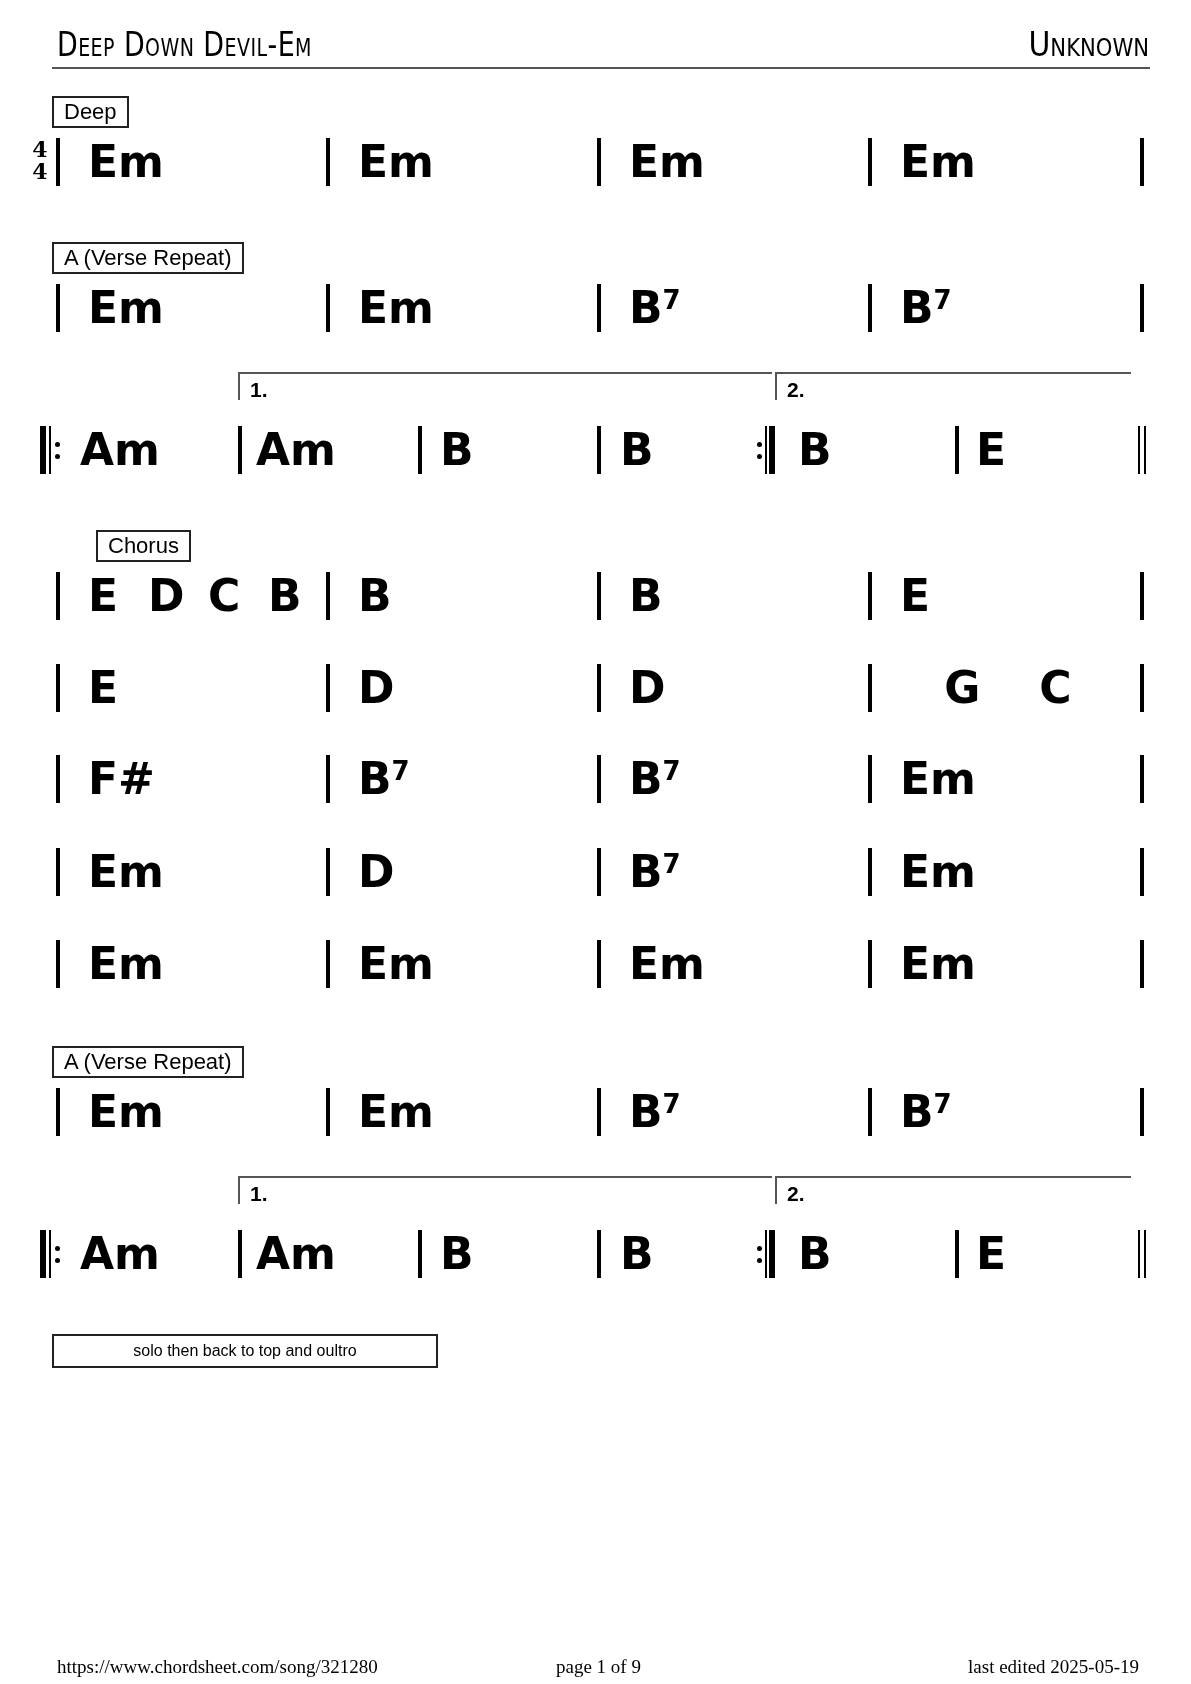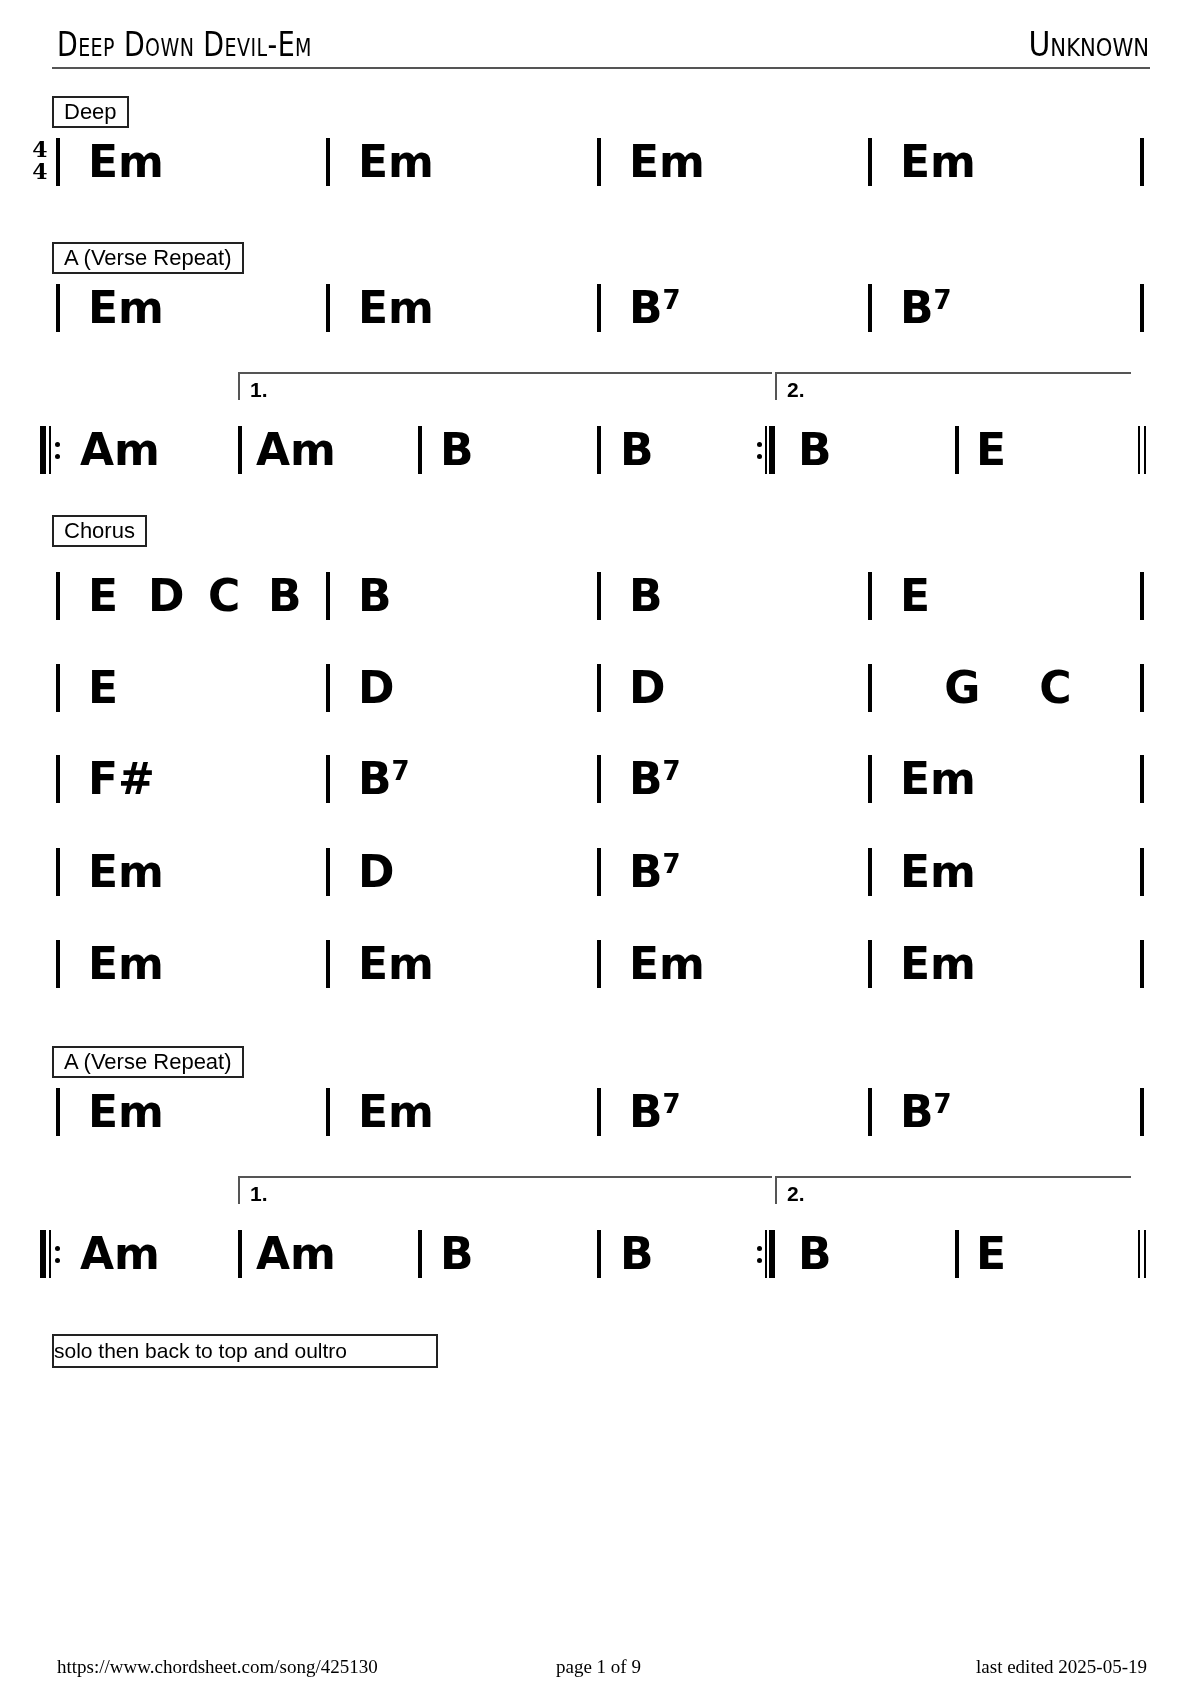--- a/index.html
+++ b/index.html
@@ -25,26 +25,26 @@
   .rep-open .dot1, .rep-open .dot2, .rep-close .dot1, .rep-close .dot2 { position:absolute; width:5px; height:5px; background:#000; border-radius:50%; }
   .rep-open .dot1 { left:15px; top:16px; } .rep-open .dot2 { left:15px; top:28px; }
   .rep-close { position:absolute; top:0; width:24px; height:48px; }
   .rep-close .dot1 { left:0; top:16px; } .rep-close .dot2 { left:0; top:28px; }
   .rep-close .thin { position:absolute; left:8px; top:0; width:2px; height:48px; background:#000; }
   .rep-close .thick { position:absolute; left:12px; top:0; width:6px; height:48px; background:#000; }
   .final { position:absolute; top:0; width:10px; height:48px; }
   .final .a { position:absolute; left:0; top:0; width:2px; height:48px; background:#000; }
   .final .b { position:absolute; left:6px; top:0; width:2px; height:48px; background:#000; }
 
-  .note-box { position:absolute; left:52px; top:1334px; width:382px; height:30px; border:2px solid #222; font-family:"Liberation Sans", sans-serif; font-size:21px; line-height:30px; }
+  .note-box { position:absolute; left:52px; top:1334px; width:382px; height:30px; border:2px solid #222; font-family:"Liberation Sans", sans-serif; font-size:16px; line-height:30px; text-align:center; }
 
   .footer { position:absolute; top:1656px; left:0; width:1191px; font-family:"Liberation Serif", serif; font-size:19px; }
   .footer .url { position:absolute; left:57px; }
   .footer .page { position:absolute; left:556px; }
-  .footer .edited { position:absolute; right:44px; }
+  .footer .edited { position:absolute; right:52px; }
 </style>
 </head>
 <body>
 
 <div class="header">
   <div class="title">Deep Down Devil-Em</div>
   <div class="author">Unknown</div>
 </div>
 <div class="header-rule"></div>
 
@@ -104,21 +104,21 @@
       <div class="chord" style="left: 620px;">B</div>
       <div class="chord" style="left: 798px;">B</div>
       <div class="chord" style="left: 976px;">E</div>
     </div>
     <div class="ending" style="left: 238px; top: 372px; width: 532px;">
       <span>1.</span>
     </div>
     <div class="ending" style="left: 775px; top: 372px; width: 354px;">
       <span>2.</span>
     </div>
-    <div class="section-label" style="top: 515px;">Chorus</div>
+    <div class="section-label" style="top: 530px; margin-left: 44px;">Chorus</div>
     <div class="row" style="top: 572px;">
       <div class="bar" style="left: 56px;"></div>
       <div class="bar" style="left: 326px;"></div>
       <div class="bar" style="left: 597px;"></div>
       <div class="bar" style="left: 868px;"></div>
       <div class="bar" style="left: 1140px;"></div>
       <div class="chord" style="left: 88px;">E</div>
       <div class="chord" style="left: 148px;">D</div>
       <div class="chord" style="left: 208px;">C</div>
       <div class="chord" style="left: 268px;">B</div>
@@ -215,16 +215,16 @@
       <span>1.</span>
     </div>
     <div class="ending" style="left: 775px; top: 1176px; width: 354px;">
       <span>2.</span>
     </div>
   </div>
 
 <div class="note-box">solo then back to top and oultro</div>
 
 <div class="footer">
-  <span class="url">https://www.chordsheet.com/song/425130</span>
+  <span class="url">https://www.chordsheet.com/song/321280</span>
   <span class="page">page 1 of 9</span>
   <span class="edited">last edited 2025-05-19</span>
 </div>
 
 </body></html>

